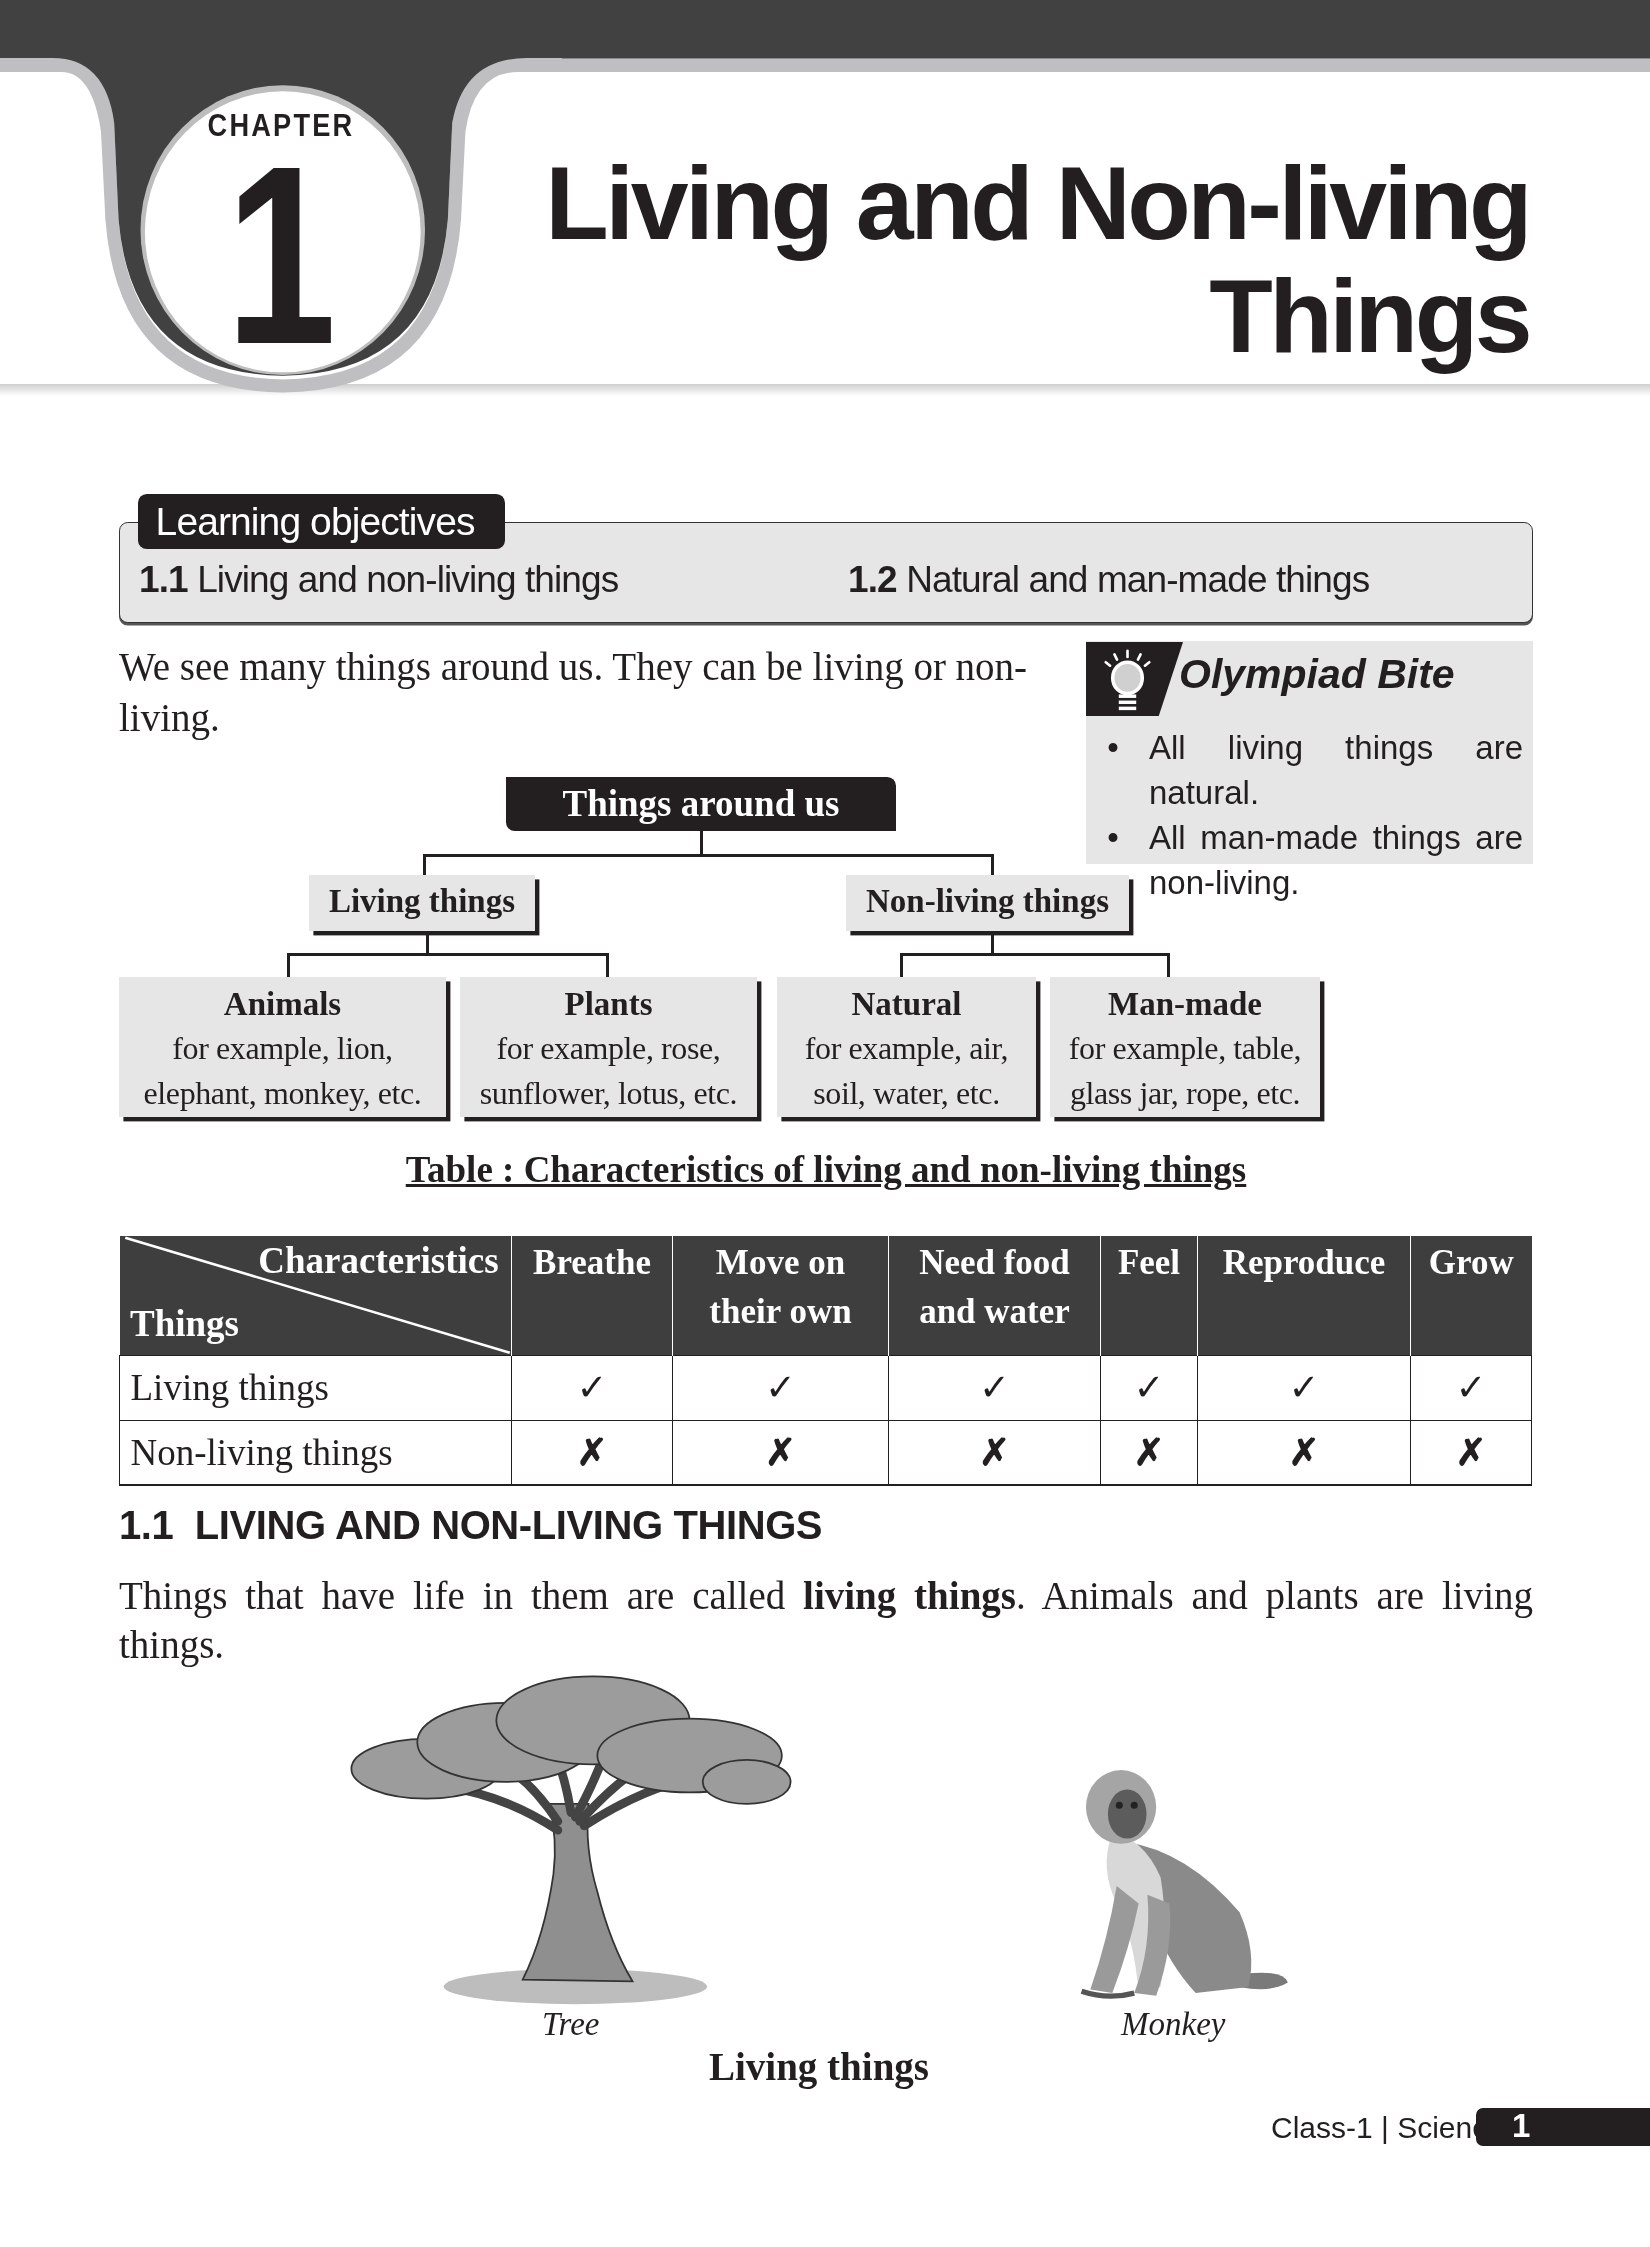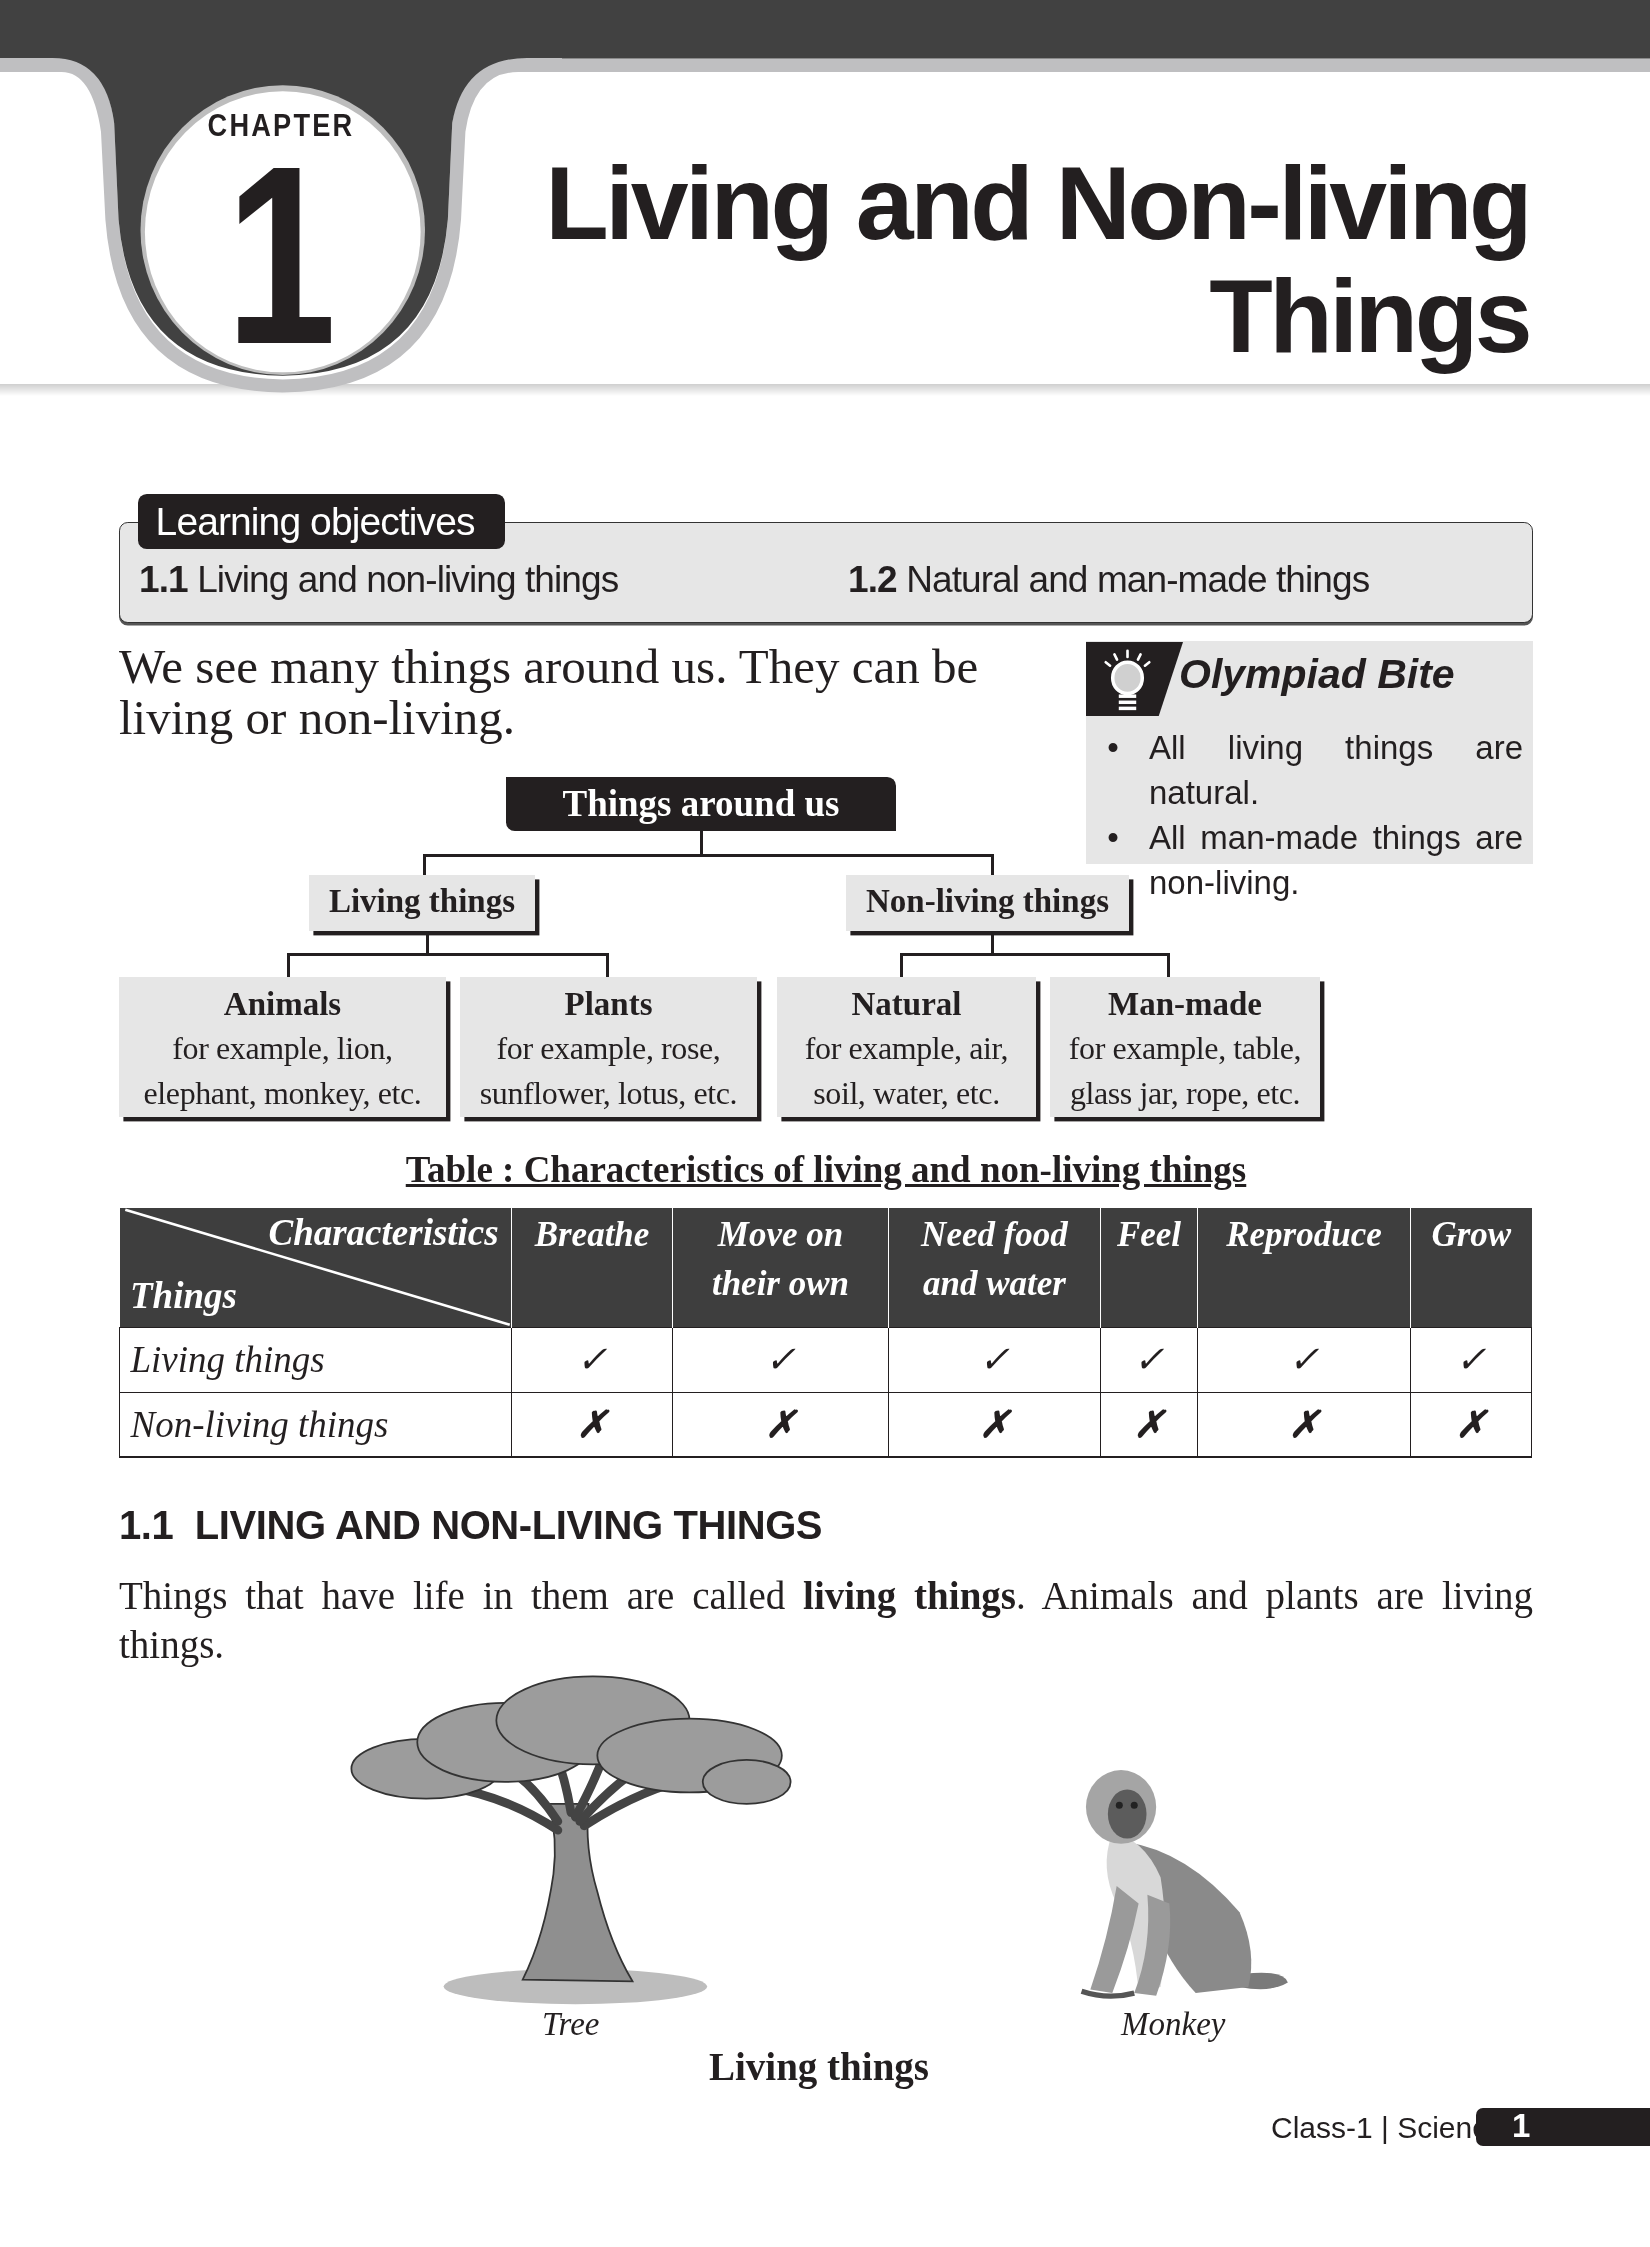--- a/index.html
+++ b/index.html
@@ -23,21 +23,21 @@
 
   
   .lo-box { left: 119px; top: 522px; width: 1414px; height: 101px; background: #e6e6e6;
     border: 1.8px solid #333; border-radius: 8.8px; box-shadow: 0 2.6px 0 #555; }
   .lo-tag { left: 138px; top: 494px; width: 367px; height: 55px; background: #231f20; border-radius: 8.8px;
     color: #fff; font-family: "Liberation Sans", sans-serif; font-size: 39px; line-height: 55px; padding-left: 17.6px; letter-spacing: -0.9px; }
   .lo-item { top: 559px; font-family: "Liberation Sans", sans-serif; font-size: 37px; color: #231f20; letter-spacing: -0.9px; }
   .lo-item b { font-weight: bold; }
 
   
-  .intro { left: 119px; top: 641px; width: 939px; font-size: 49px; line-height: 51px; color: #231f20; }
+  .intro { left: 119px; top: 641px; width: 939px; font-size: 39px; line-height: 51px; color: #231f20; }
 
   
   .ob-box { left: 1086px; top: 641px; width: 447px; height: 223px; background: #e6e6e6; }
   .ob-tab { left: 1086px; top: 642px; width: 97px; height: 74px; background: #231f20;
     clip-path: polygon(0 0, 100% 0, 75% 100%, 0 100%); }
   .ob-title { left: 1179px; top: 651px; font-family: "Liberation Sans", sans-serif; font-weight: bold; font-style: italic; font-size: 41px; color: #231f20; }
   .ob-list { left: 1102px; top: 725px; width: 421px; list-style: none; font-family: "Liberation Sans", sans-serif; font-size: 33px; line-height: 45px; color: #231f20; }
   .ob-list li { position: relative; padding-left: 47px; text-align: justify; }
   .ob-list li::before { content: "\2022"; position: absolute; left: 5.3px; top: 0; }
 
@@ -47,21 +47,21 @@
   .fc-line { background: #231f20; }
   .fc-mid { height: 56px; background: #e6e6e6; font-weight: bold; font-size: 33px; line-height: 53px; text-align: center; color: #231f20;
     box-shadow: 4.4px 4.4px 0 #231f20; }
   .fc-leaf { top: 977px; height: 140px; background: #e6e6e6; text-align: center; color: #231f20;
     box-shadow: 4.4px 4.4px 0 #231f20; padding-top: 5.3px; }
   .fc-leaf .h { font-weight: bold; font-size: 33px; line-height: 44px; display: block; }
   .fc-leaf .t { font-size: 32px; line-height: 45px; display: block; letter-spacing: -0.4px; }
 
   
   .tbl-caption { left: 119px; top: 1148px; width: 1414px; text-align: center; font-weight: bold; font-size: 37px; color: #231f20; text-decoration: underline; }
-  table.ct { position: absolute; left: 119px; top: 1208px; width: 1412px; border-collapse: collapse; table-layout: fixed; font-style: italic; }
+  table.ct { position: absolute; left: 119px; top: 1236px; width: 1412px; border-collapse: collapse; table-layout: fixed; }
   table.ct th { background: #3e3e3e; color: #fff; font-weight: bold; font-size: 35px; line-height: 49px; vertical-align: top;
     border-left: 1.8px solid #ffffff; padding-top: 2px; height: 119px; }
   table.ct th:first-child { border-left: none; position: relative; padding: 0; }
   table.ct td { border: 1.8px solid #231f20; height: 65px; text-align: center; font-size: 37px; color: #231f20; }
   table.ct td:first-child { text-align: left; padding-left: 10.5px; font-size: 37px; }
   table.ct tr.last td { border-bottom: 2.6px solid #231f20; }
   .diag-line { position: absolute; left: 0; top: 0; width: 100%; height: 100%; }
   .th-char { position: absolute; right: 12.3px; top: 0; font-size: 37px; }
   .th-things { position: absolute; left: 10.5px; bottom: 7px; font-size: 37px; }
   .mark-check { font-size: 35px; }

